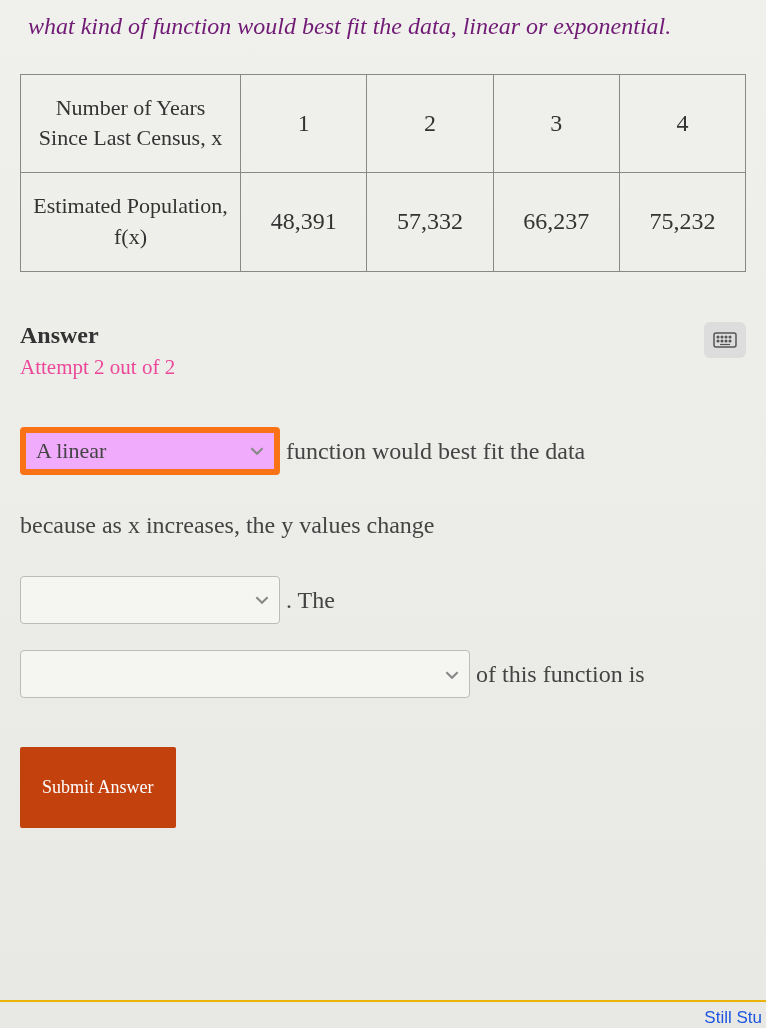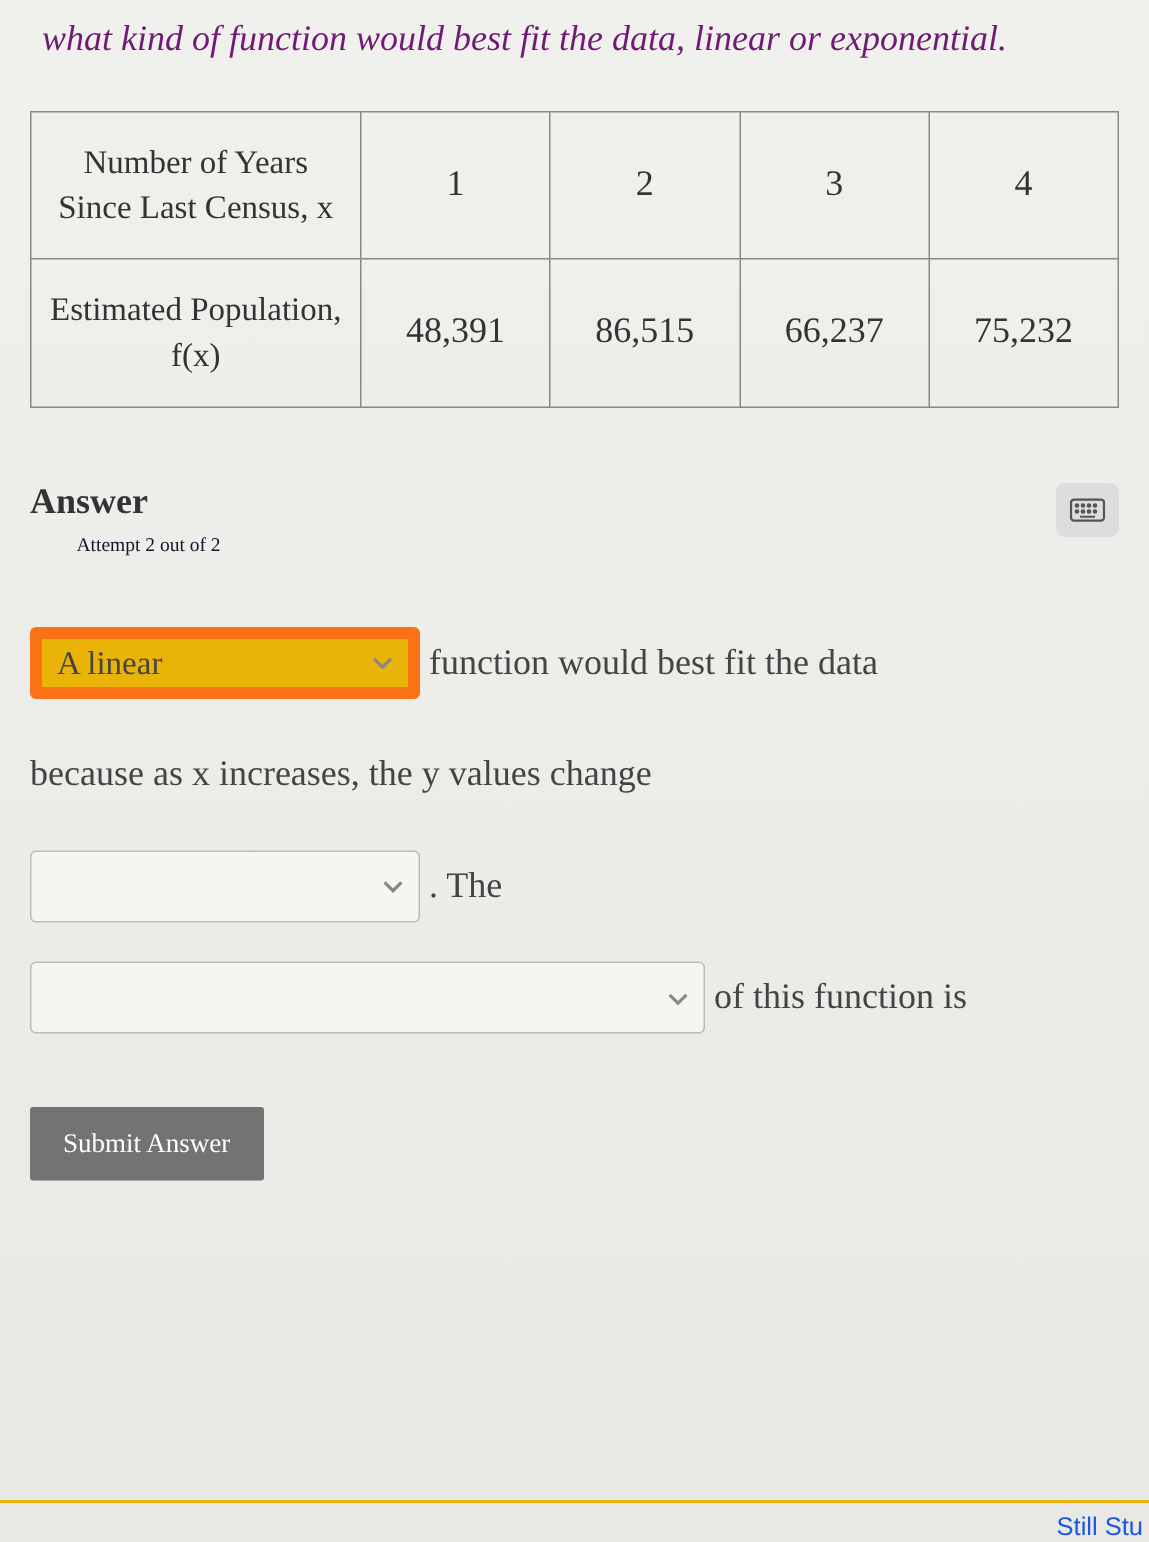--- a/index.html
+++ b/index.html
@@ -45,24 +45,23 @@
       justify-content: space-between;
       align-items: flex-start;
     }
     .answer-title {
       font-size: 24px;
       font-weight: bold;
       color: #333;
       margin-bottom: 6px;
     }
     .attempt-text {
-      font-size: 13px;
-      color: #0f172a;
+      font-size: 21px;
+      color: #ec4899;
       margin-bottom: 40px;
-      margin-left: 31px;
     }
     .kbd-icon {
       width: 42px;
       height: 36px;
       background: #ddd;
       border-radius: 6px;
       display: flex;
       align-items: center;
       justify-content: center;
       color: #555;
@@ -81,22 +80,22 @@
       background: #f5f5f2;
       border-radius: 4px;
       padding: 8px 10px;
       font-size: 22px;
       font-family: inherit;
       color: #444;
       vertical-align: middle;
       height: 48px;
     }
     .dropdown.selected {
-      border: 8px solid #f97316;
-      background: #eab308;
+      border: 6px solid #f97316;
+      background: #f0abfc;
       gap: 24px;
     }
     .dropdown-1 { width: 260px; }
     .dropdown-2 { width: 260px; }
     .dropdown-3 { width: 450px; }
     .chevron {
       color: #888;
       margin-left: auto;
     }
     .chevron svg { width: 14px; height: 14px; }
@@ -109,24 +108,24 @@
       vertical-align: middle;
     }
     .answer-line {
       margin-bottom: 12px;
       display: flex;
       align-items: center;
       flex-wrap: wrap;
       gap: 6px;
     }
     .submit-btn {
-      background: #737373;
+      background: #c2410c;
       color: #fff;
       border: none;
-      padding: 14px 22px;
+      padding: 30px 22px;
       font-size: 18px;
       font-family: inherit;
       border-radius: 2px;
       margin-top: 30px;
       cursor: pointer;
     }
     .bottom-edge {
       position: absolute;
       bottom: 0;
       left: 0;
@@ -151,21 +150,21 @@
       <tr>
     <td class="row-header">Number of Years Since Last Census, x</td>
     <td>1</td>
     <td>2</td>
     <td>3</td>
     <td>4</td>
   </tr>
   <tr>
     <td class="row-header">Estimated Population, f(x)</td>
     <td>48,391</td>
-    <td>86,515</td>
+    <td>57,332</td>
     <td>66,237</td>
     <td>75,232</td>
   </tr>
 </tbody>
   </table>
 
 <div class="answer-section">
   <div class="answer-header">
     <div>
       <div class="answer-title">Answer</div>

